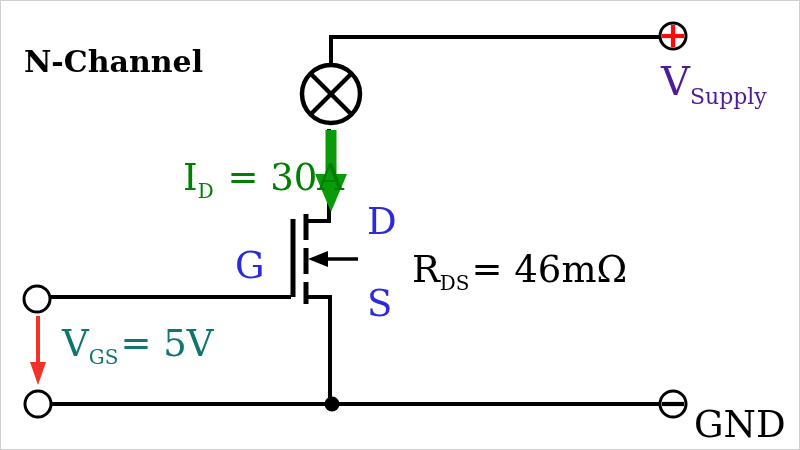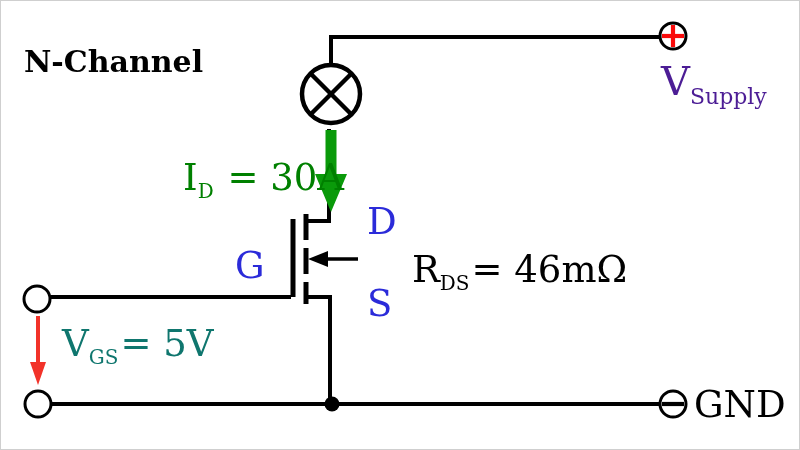--- a/index.html
+++ b/index.html
@@ -21,21 +21,21 @@
   .formula{font-size:37px;line-height:1;}
   .formula .sub{font-size:0.54em;vertical-align:-0.38em;margin-right:2px;}
   .lbl-id{left:142px;top:158px;}
   .lbl-vsupply{left:660px;top:60px;font-size:40px;line-height:1;}
   .lbl-vsupply .sub{font-size:0.55em;vertical-align:-0.42em;}
   .lbl-g{left:234px;top:246px;font-size:37px;line-height:1;}
   .lbl-d{left:366px;top:202px;font-size:37px;line-height:1;}
   .lbl-s{left:366px;top:284px;font-size:37px;line-height:1;}
   .lbl-rds{left:411px;top:230px;margin-top:20px;}
   .lbl-vgs{left:61px;top:324px;}
-  .lbl-gnd{left:693px;top:385px;font-size:37px;line-height:1;text-align:right;}
+  .lbl-gnd{left:693px;top:405px;font-size:37px;line-height:1;text-align:right;}
 </style>
 </head>
 <body>
 
 <div class="stage">
 
   <svg width="800" height="450" viewBox="0 0 800 450">
 
     <path d="M330 64 V36 H658" fill="none" stroke="#000" stroke-width="4"></path>
 

